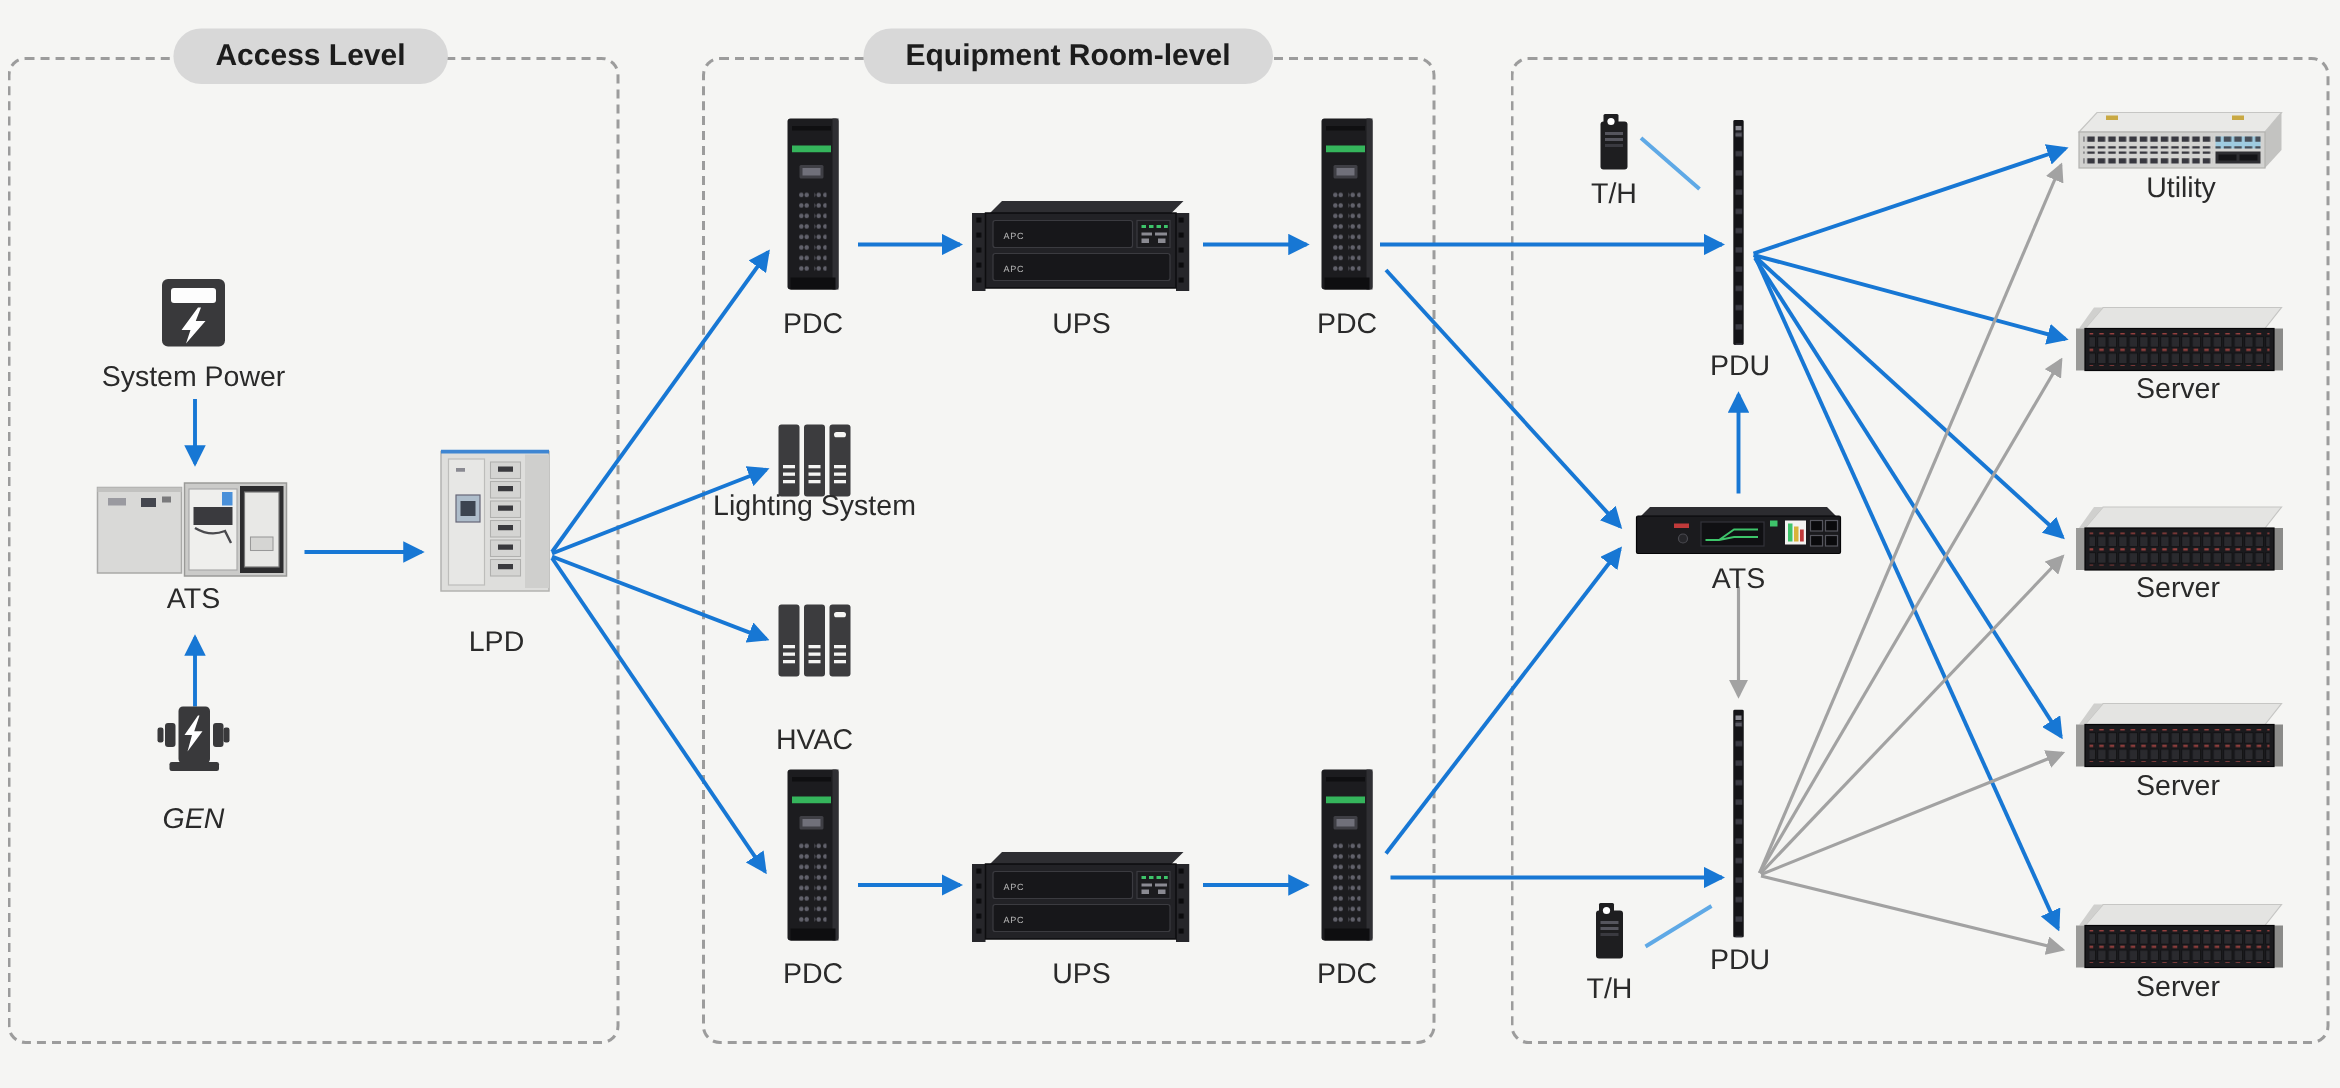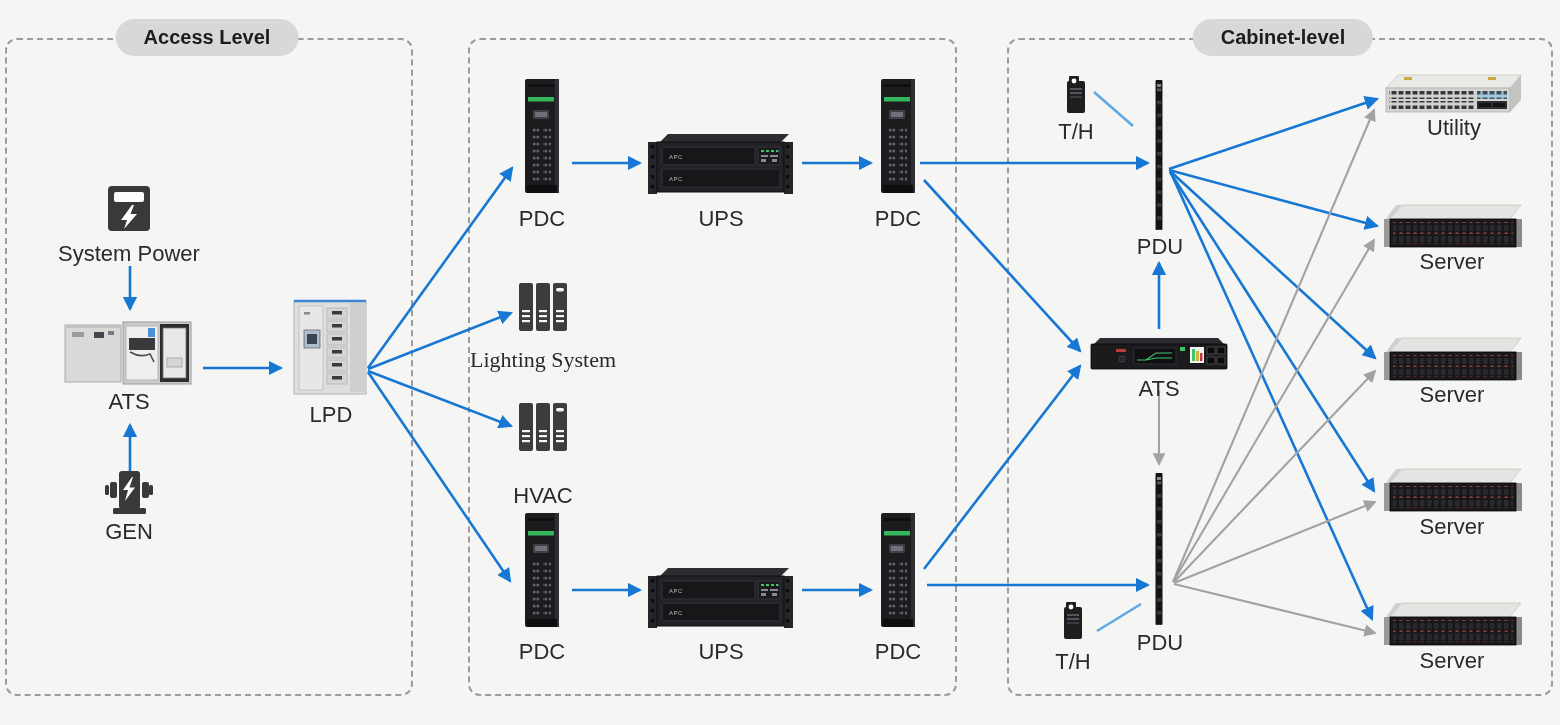--- a/index.html
+++ b/index.html
@@ -19,41 +19,41 @@
     position:absolute;top:19px;height:37px;line-height:37px;
     transform:translateX(-50%);
     background:var(--pill-bg,#d8d8d8);
     color:var(--pill-text,#1c1c1c);
     border-radius:19px;padding:0 28px;
     font-size:20px;font-weight:bold;white-space:nowrap;z-index:3;
   }
   .lbl{
     position:absolute;transform:translateX(-50%);
     color:var(--label-text,#2a2a2a);
-    font-size:22px;white-space:nowrap;z-index:3;text-align:center;
+    font-size:19px;white-space:nowrap;z-index:3;text-align:center;
   }
   svg.layer{position:absolute;left:0;top:0;z-index:2;}
   .ab{stroke:var(--arrow-blue,#1777d4);stroke-width:2.6;fill:none;}
   .ag{stroke:var(--arrow-gray,#a2a2a2);stroke-width:2.1;fill:none;}
   .al{stroke:var(--arrow-light-blue,#5fa9e6);stroke-width:2.6;fill:none;}
   .fill-blue{fill:var(--arrow-blue,#1777d4);}
   .fill-gray{fill:var(--arrow-gray,#a2a2a2);}
   .ups-brand{font-size:6px;fill:#b9b9b9;letter-spacing:0.5px;}
 </style>
 </head>
 <body>
 
 <div class="canvas">
 
   <div class="zone" style="left:5px;width:408px;"></div>
   <div class="zone" style="left:468px;width:489px;"></div>
   <div class="zone" style="left:1007px;width:546px;"></div>
 
   <div class="pill" style="left:207px;">Access Level</div>
-  <div class="pill" style="left:1283px;">Cabinet-level</div>
+  <div class="pill" style="left:712px;">Equipment Room-level</div>
 
   <svg class="layer" width="1560" height="725" viewBox="0 0 1560 725">
     <defs>
       <marker id="head-blue" viewBox="0 0 10 10" refX="8.5" refY="5" markerWidth="5.5" markerHeight="5.5" orient="auto-start-reverse">
         <path d="M0 0 L10 5 L0 10 Z" class="fill-blue"></path>
       </marker>
       <marker id="head-gray" viewBox="0 0 10 10" refX="8.5" refY="5" markerWidth="6" markerHeight="6" orient="auto-start-reverse">
         <path d="M0 0 L10 5 L0 10 Z" class="fill-gray"></path>
       </marker>
 
@@ -315,27 +315,27 @@
       <use href="#sym-switch" x="1384" y="72" width="138" height="44"></use>
       <use href="#sym-server" x="1384" y="202" width="138" height="48"></use>
       <use href="#sym-server" x="1384" y="335" width="138" height="48"></use>
       <use href="#sym-server" x="1384" y="466" width="138" height="48"></use>
       <use href="#sym-server" x="1384" y="600" width="138" height="48"></use>
     </g>
   </svg>
 
   <div class="lbl" style="left:129px;top:241px;">System Power</div>
   <div class="lbl" style="left:129px;top:389px;">ATS</div>
-  <div class="lbl" style="left:129px;top:519px;">GEN</div>
-  <div class="lbl" style="left:331px;top:402px;text-align:right;">LPD</div>
+  <div class="lbl" style="left:129px;top:536px;font-style:italic;">GEN</div>
+  <div class="lbl" style="left:331px;top:418px;text-align:right;">LPD</div>
 
   <div class="lbl" style="left:542px;top:206px;">PDC</div>
   <div class="lbl" style="left:721px;top:206px;">UPS</div>
   <div class="lbl" style="left:898px;top:206px;">PDC</div>
-  <div class="lbl" style="left:543px;top:347px;font-family:Liberation Serif, serif;">Lighting System</div>
+  <div class="lbl" style="left:543px;top:327px;">Lighting System</div>
   <div class="lbl" style="left:543px;top:459px;margin-top:24px;">HVAC</div>
   <div class="lbl" style="left:542px;top:639px;">PDC</div>
   <div class="lbl" style="left:721px;top:639px;">UPS</div>
   <div class="lbl" style="left:898px;top:639px;">PDC</div>
 
   <div class="lbl" style="left:1076px;top:119px;">T/H</div>
   <div class="lbl" style="left:1160px;top:234px;">PDU</div>
   <div class="lbl" style="left:1159px;top:376px;">ATS</div>
   <div class="lbl" style="left:1160px;top:630px;">PDU</div>
   <div class="lbl" style="left:1073px;top:649px;">T/H</div>

